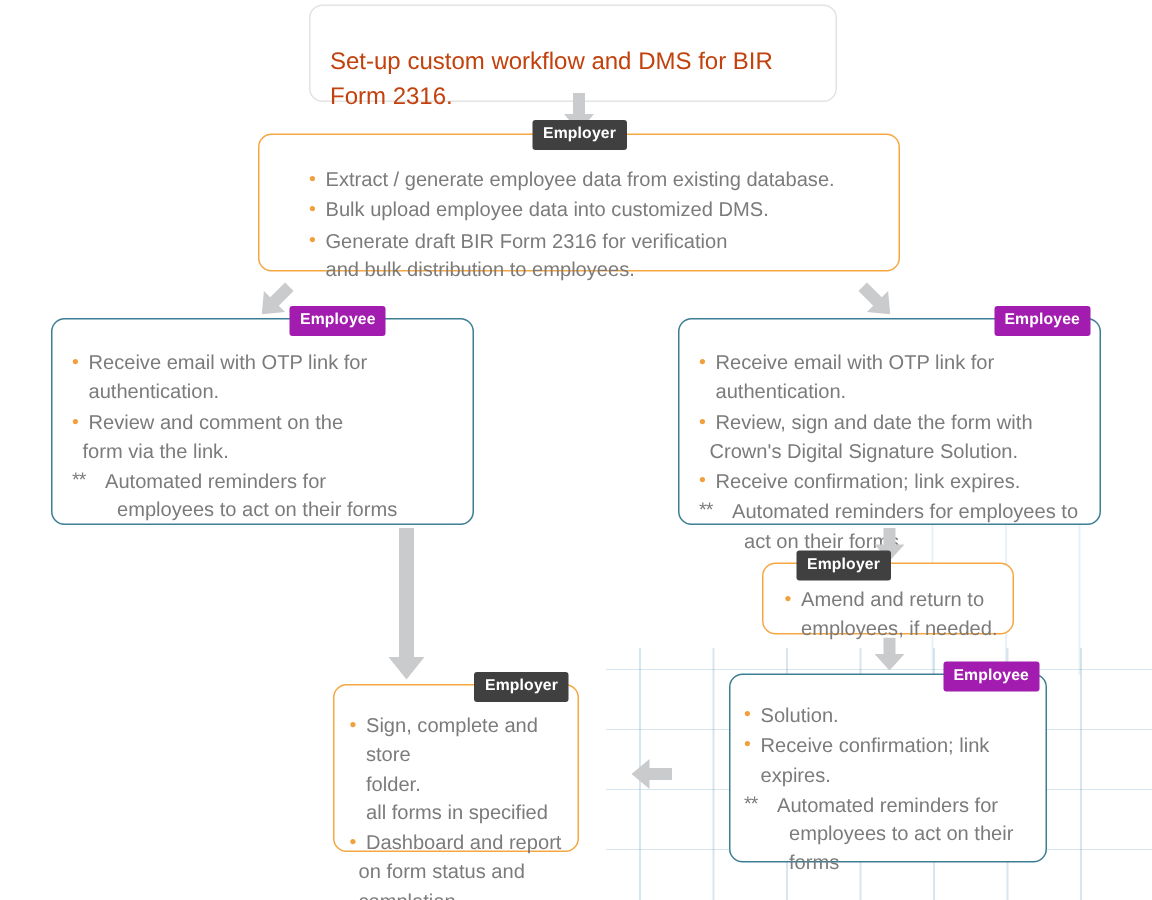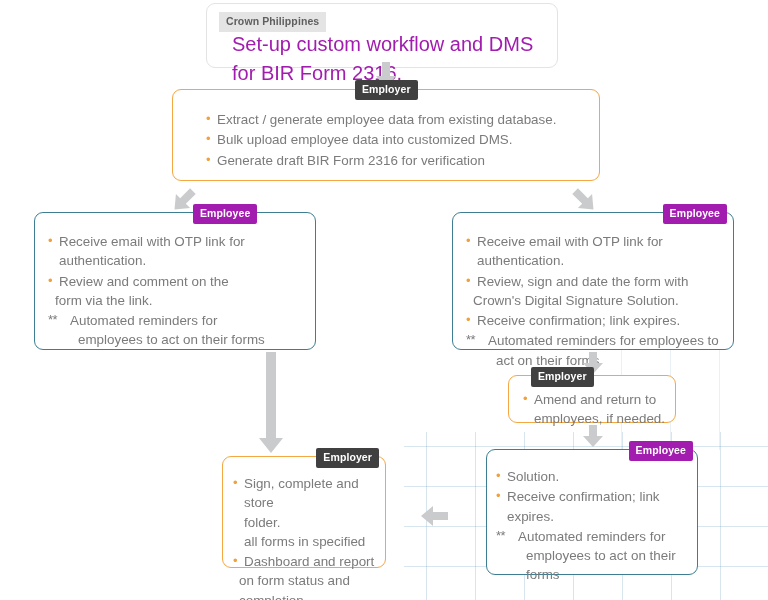--- a/index.html
+++ b/index.html
@@ -70,23 +70,22 @@
   .badge.orange { background: #404040; color: #ffffff; border-radius: 2px; }
   .badge.navy   { background: #a21caf; color: #ffffff; border-radius: 2px; }
 
   .body-text {
     position: absolute;
     color: #7b7b7b;
     font-size: 13.4px;
     line-height: 1.44;
   }
   .body-text.lead {
-    font-size: 20px;
-    color: #a21caf;
-    margin-left: 12px;
+    font-size: 16px;
+    color: #c2410c;
   }
 
   ul.items {
     list-style: none;
     margin: 0;
     padding: 0;
   }
   ul.items li {
     position: relative;
     padding-left: 11px;
@@ -114,21 +113,20 @@
 </style>
 </head>
 <body>
 
 <div id="canvas">
 
   <div id="grid"></div>
   <div id="grid2"></div>
 
   <div class="node gray" style="left:206px; top:3px; width:352px; height:65px;">
-    <span class="badge gray" style="left:12px; top:8px;">Crown Philippines</span>
     <div class="body-text lead" style="left:13px; top:26px; width:330px;">Set-up custom workflow and DMS for BIR Form 2316.</div>
   </div>
 
   <svg class="arrow" style="left:375px; top:62px;" width="22" height="28" viewBox="0 0 22 28">
     <path d="M7 0 H15 V14 H21 L11 26 L1 14 H7 Z" fill="#c9cbcd"></path>
   </svg>
 
   <div class="node orange" style="left:172px; top:89px; width:428px; height:92px;">
     <span class="badge orange" style="left:182px; top:-10px;">Employer</span>
     <ul class="items body-text" style="left:33px; top:20px; width:385px;">
@@ -136,20 +134,21 @@
         <span class="bullet">•</span>
         <span>Extract / generate employee data from existing database.</span>
       </li>
       <li>
         <span class="bullet">•</span>
         <span>Bulk upload employee data into customized DMS.</span>
       </li>
       <li>
         <span class="bullet">•</span>
         <span>Generate draft BIR Form 2316 for verification</span>
+        <span class="cont">and bulk distribution to employees.</span>
       </li>
     </ul>
   </div>
 
   <svg class="arrow" style="left:168px; top:186px;" width="30" height="30" viewBox="0 0 30 30">
     <g transform="rotate(45 15 15)">
       <path d="M11 1 H19 V15 H25 L15 27 L5 15 H11 Z" fill="#c9cbcd"></path>
     </g>
   </svg>
 

